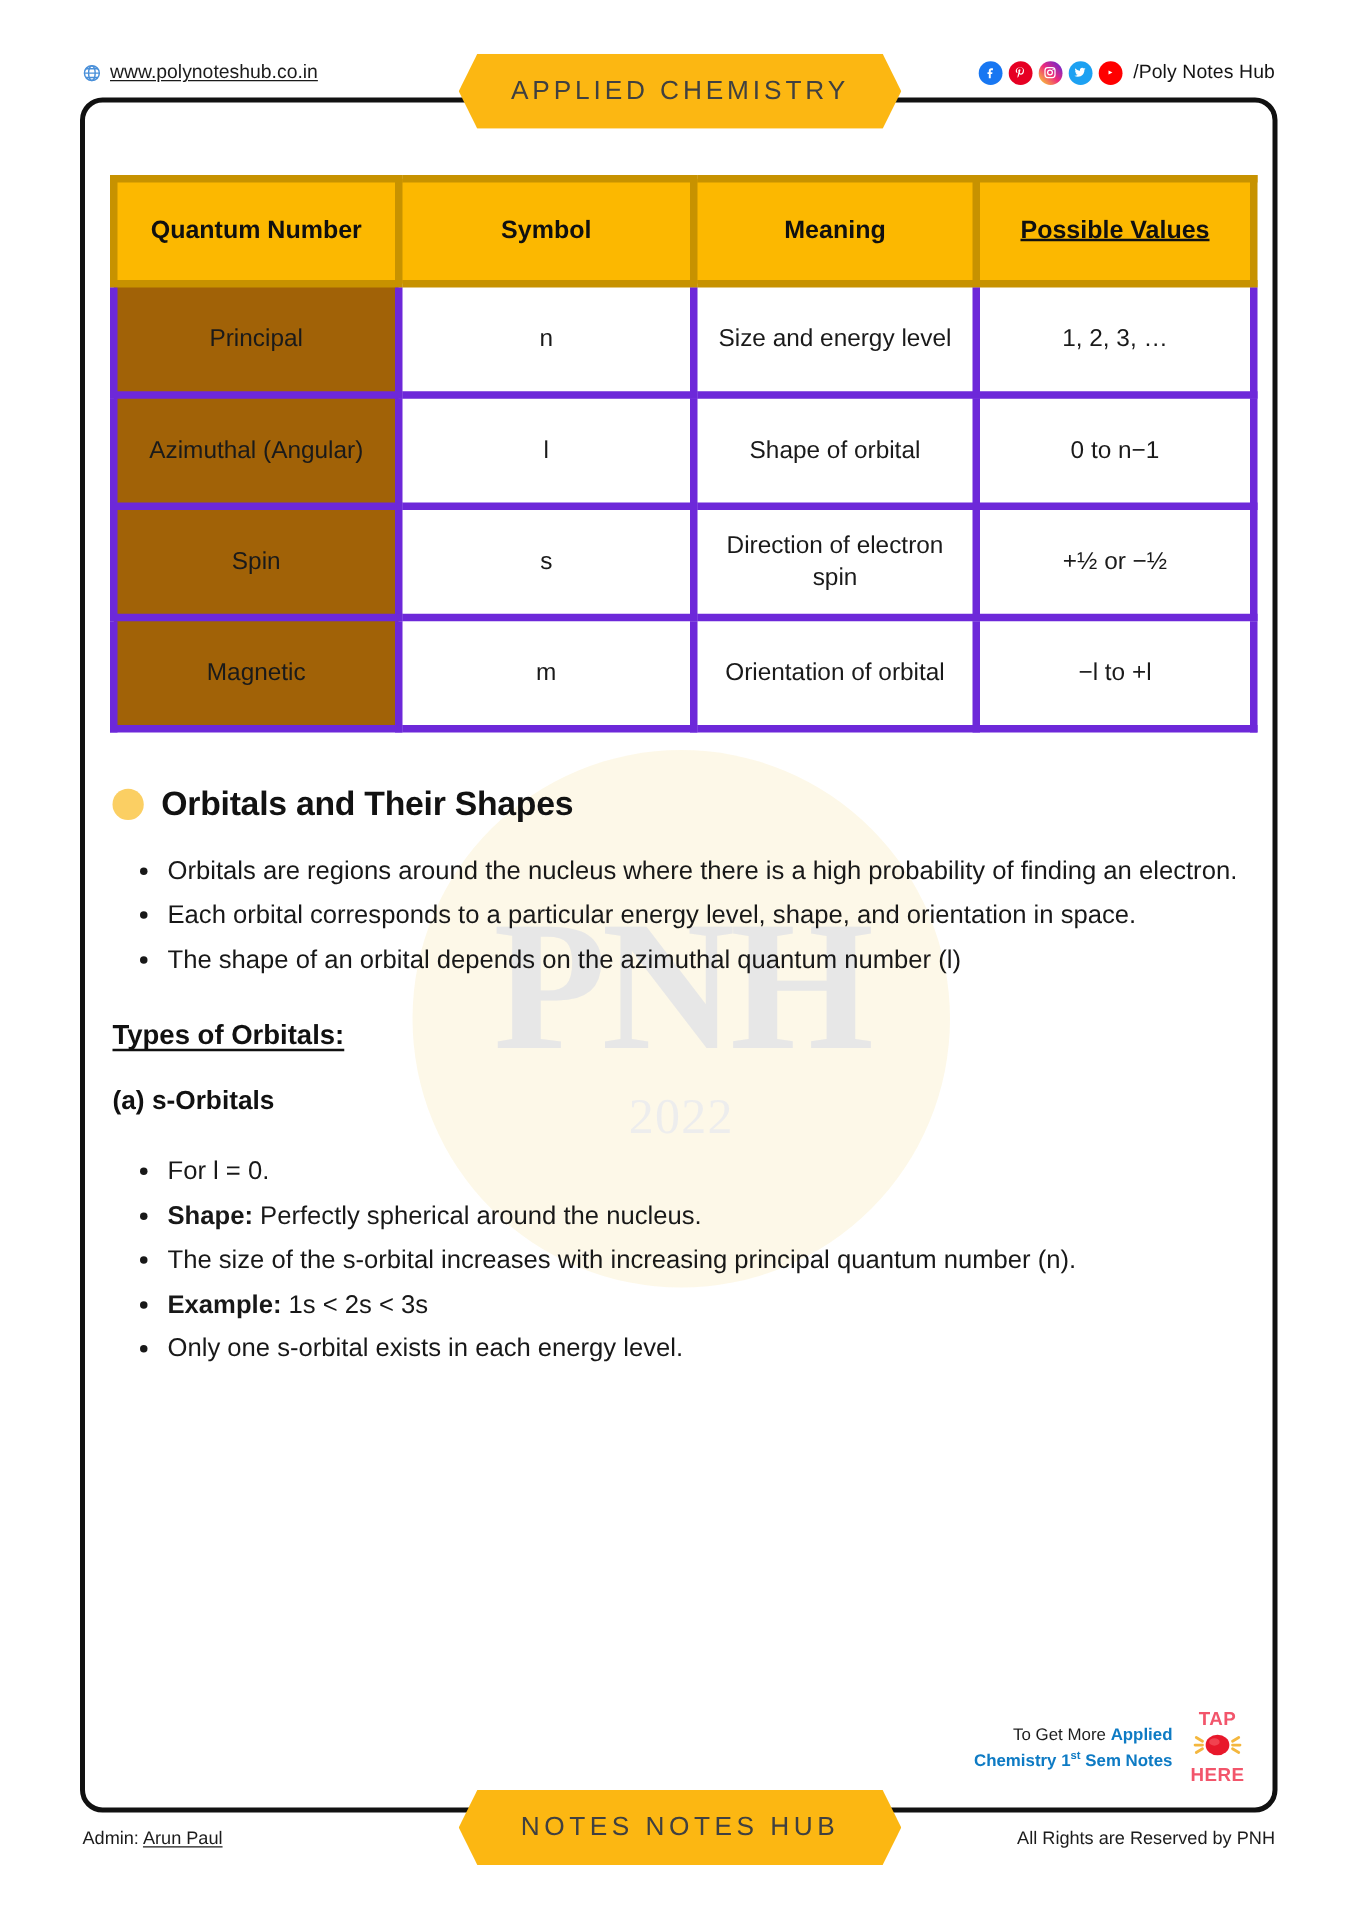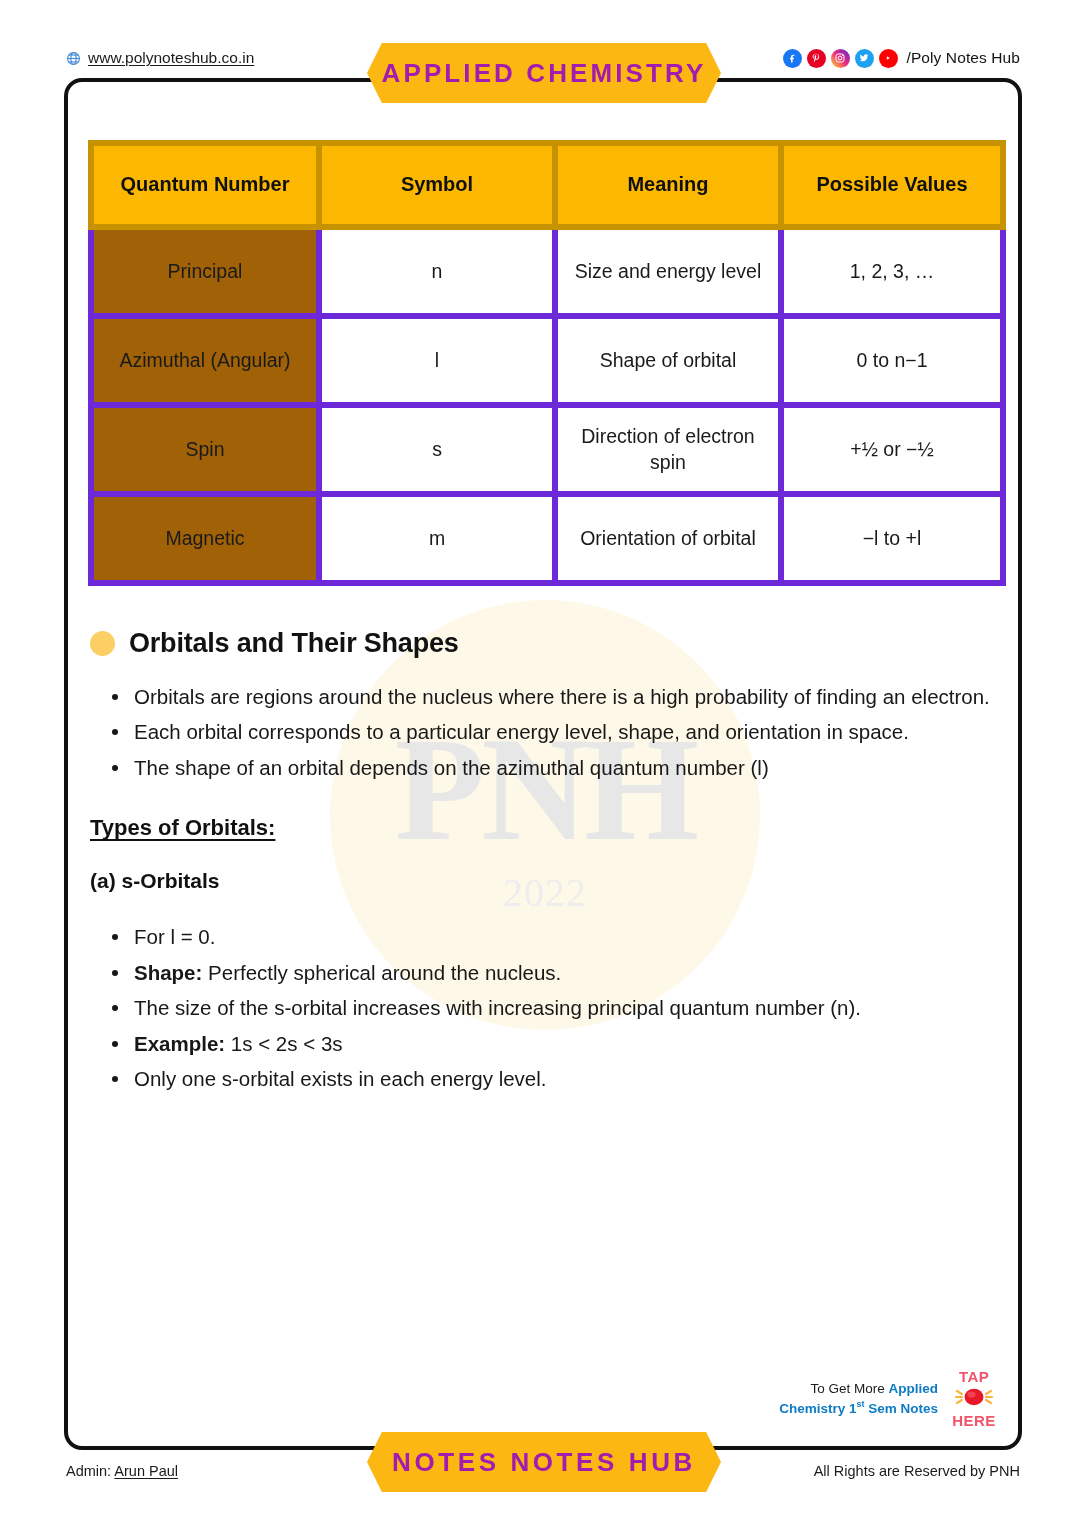--- a/index.html
+++ b/index.html
@@ -83,24 +83,24 @@
   .hex-banner {
     position: absolute;
     background: #FCB712;
     display: flex;
     align-items: center;
     justify-content: center;
     clip-path: polygon(4.2% 0, 95.8% 0, 100% 50%, 95.8% 100%, 4.2% 100%, 0 50%);
     z-index: 6;
   }
   .hex-banner .banner-text {
-    font-weight: 700;
+    font-weight: 400;
     letter-spacing: 3.1px;
-    color: #a21caf;
-    font-size: 26px;
+    color: #404040;
+    font-size: 21px;
   }
   .header-banner {
     top: 43px;
     left: 367px;
     width: 354px;
     height: 60px;
   }
   .footer-banner {
     top: 1432px;
     left: 367px;
@@ -182,21 +182,21 @@
     padding: 14px 14px;
     height: 89px;
     line-height: 1.3;
   }
   table.qtable tbody td.col-name {
     background: #a16207;
   }
   .cw1 { width: 228px; }
   .cw2 { width: 236px; }
   .cw3 { width: 226px; }
-  .cw4 { width: 222px; }
+  .cw4 { width: 222px; text-decoration: underline; }
 
   
   .section-head {
     display: flex;
     align-items: center;
     gap: 14px;
     margin-top: 42px;
     margin-left: 2px;
   }
   .head-dot {

